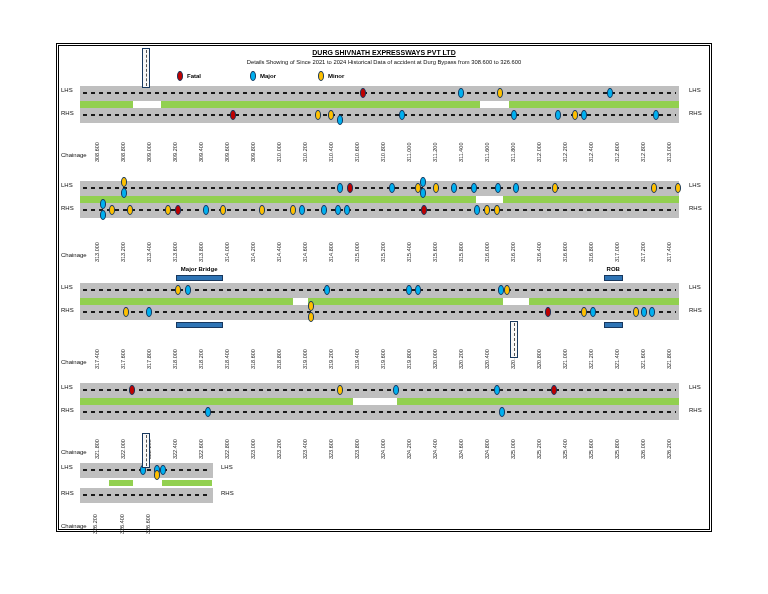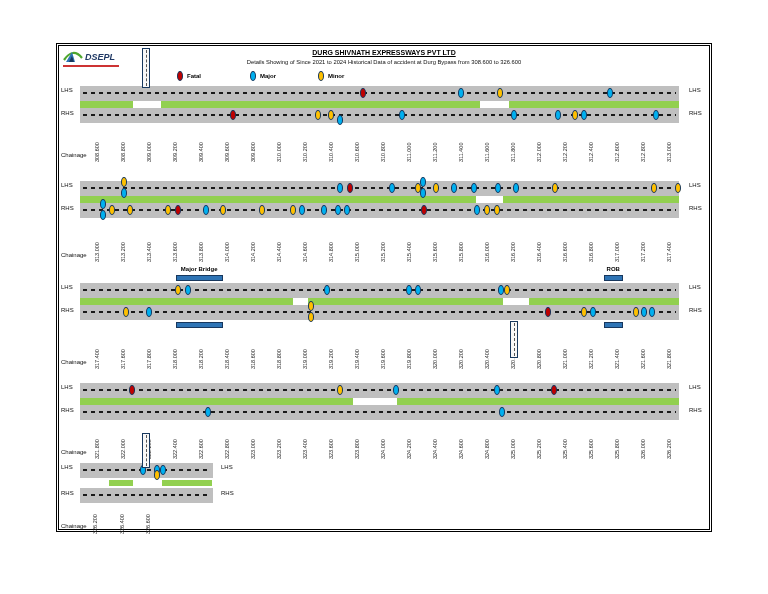--- a/index.html
+++ b/index.html
@@ -39,31 +39,20 @@
   .ticklabel{position:absolute;top:0;width:16px;writing-mode:vertical-rl;transform:rotate(180deg);
              font-size:5.5px;color:#222;line-height:1;overflow:hidden;}
   .sidelabel{position:absolute;font-size:6px;color:#111;white-space:nowrap;}
 </style>
 </head>
 <body>
 
 <div id="page">
   <div id="sheet">
 
-    <div id="logo">
-      <div class="row">
-        <svg width="20" height="15" viewBox="0 0 20 15">
-          <path d="M1 11 Q10 -2 19 9" fill="none" stroke="#4ea72e" stroke-width="2.2"></path>
-          <path d="M3 13 L9 3 L12 13 Z" fill="#2e74b5"></path>
-          <path d="M6 13 L9 7 L11 13 Z" fill="#17375d"></path>
-        </svg>
-        <span class="dsepl">DSEPL</span>
-      </div>
-      <div class="tagline"></div>
-    </div>
 
     <div id="title">DURG SHIVNATH EXPRESSWAYS PVT LTD</div>
     <div id="subtitle">Details Showing of Since 2021 to 2024 Historical Data of accident at Durg Bypass from 308.600 to 326.600</div>
 
     <div id="legend">
       <div class="lg-item" style="left:0px">
         <span class="lg-dot" style="background: rgb(192, 0, 0);"></span>
         <span class="lg-label">Fatal</span>
       </div>
       <div class="lg-item" style="left:73px">

